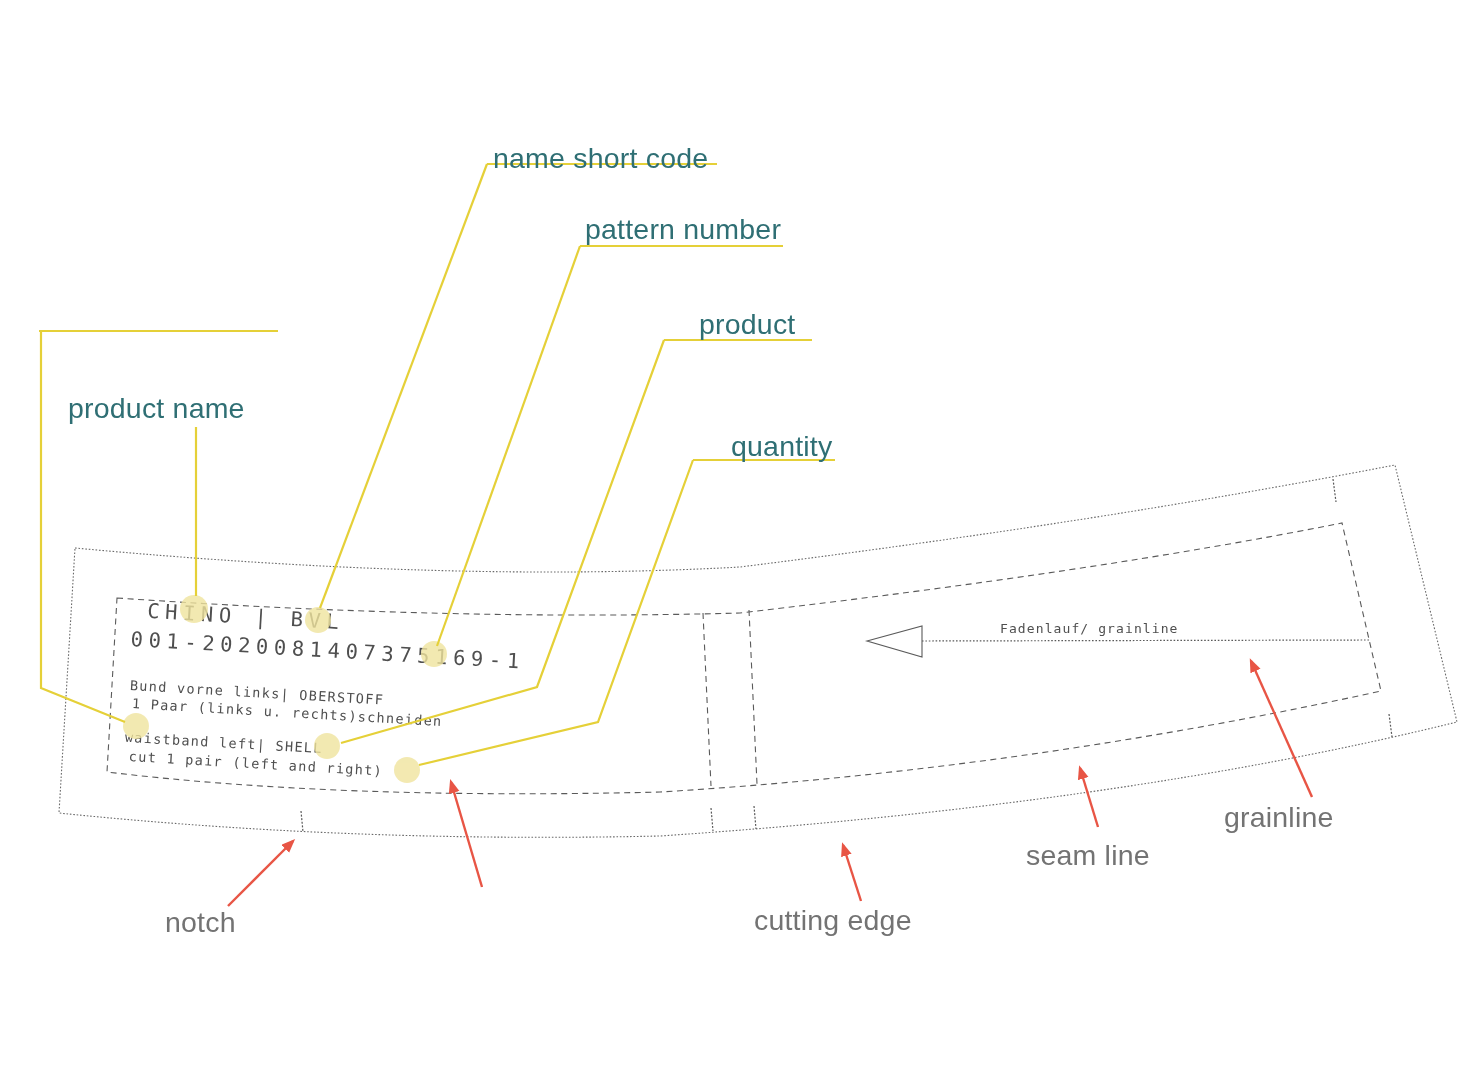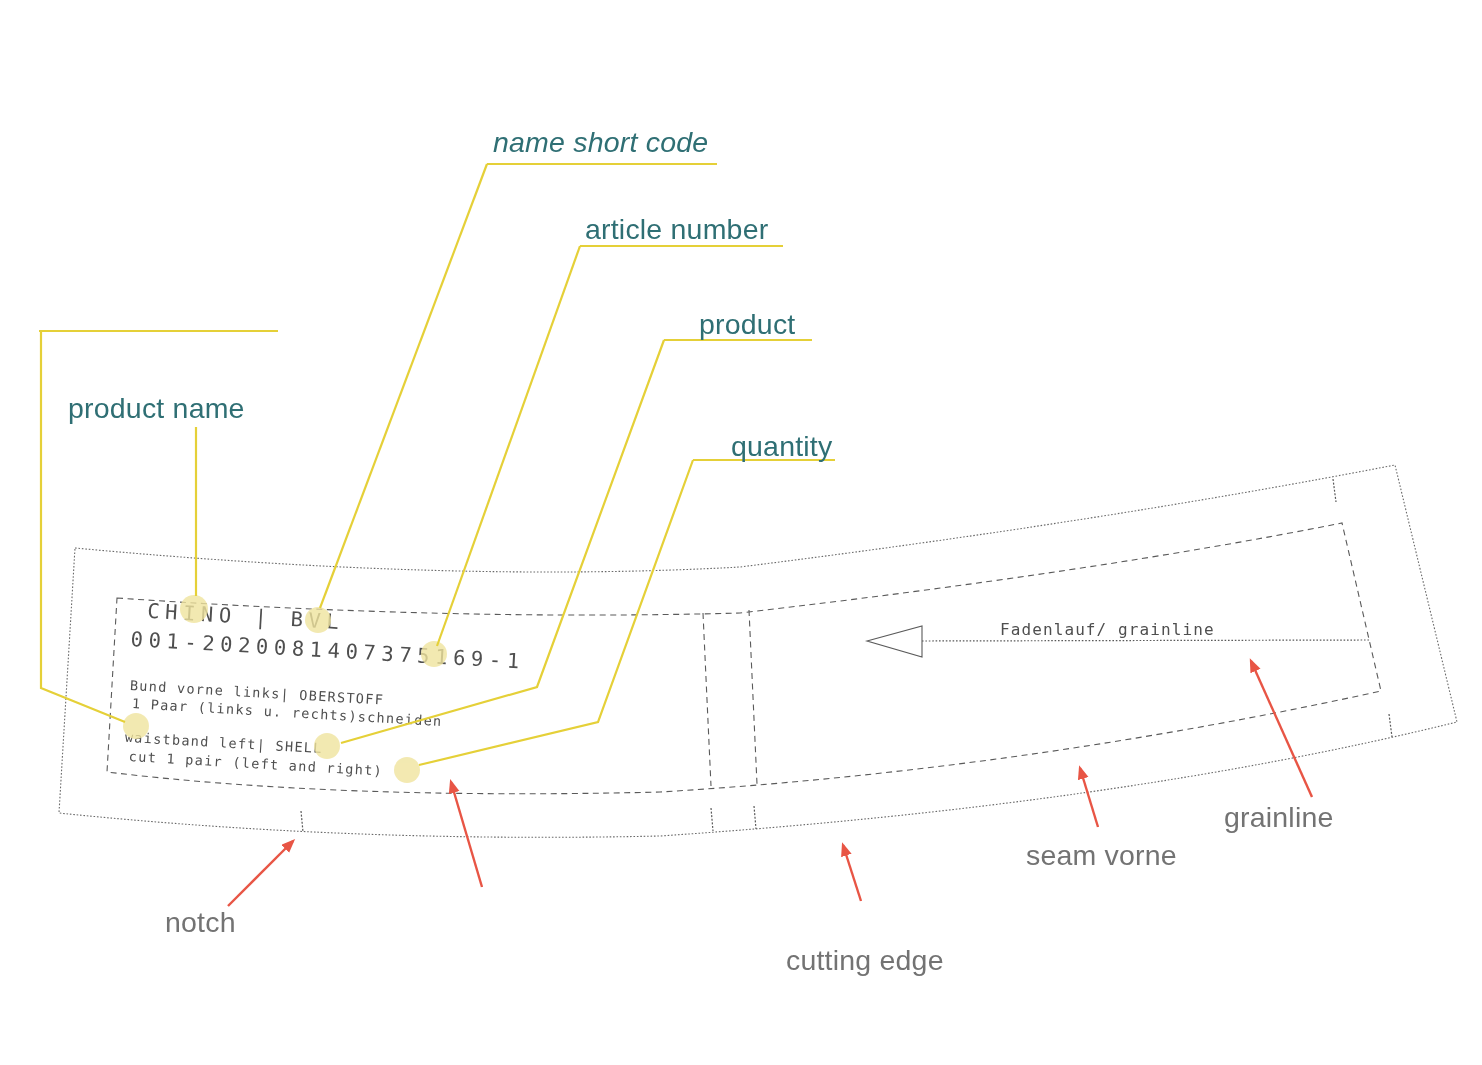--- a/index.html
+++ b/index.html
@@ -14,21 +14,21 @@
   .pattern-label span{position:absolute;white-space:nowrap;line-height:1;}
   .pl-big{font-size:20.5px;letter-spacing:5.6px;}
   .pl-small{font-size:13.5px;letter-spacing:1.3px;}
   .pl1{left:15px;top:2px;}
   .pl2{left:0px;top:31px;}
   .pl3{left:2px;top:81px;}
   .pl4{left:5px;top:99px;}
   .pl5{left:0px;top:133px;}
   .pl6{left:5px;top:152px;}
   .grainline-text{position:absolute;left:1000px;top:622px;color:#4f4f4f;white-space:nowrap;
-                  font-family:"DejaVu Sans Mono",monospace;font-size:16px;letter-spacing:1.1px;line-height:1;}
+                  font-family:"DejaVu Sans Mono",monospace;font-size:13px;letter-spacing:1.1px;line-height:1;}
   svg#overlay{position:absolute;left:0;top:0;}
 </style>
 </head>
 <body>
 
 <div id="canvas">
 
   <div class="pattern-label">
     <span class="pl-big pl1">CHINO | BVL</span>
     <span class="pl-big pl2">001-2020081407375169-1</span>
@@ -92,24 +92,24 @@
 
     <g stroke="#e85545" stroke-width="2.4" fill="none">
       <path d="M228,906 L293,841" marker-end="url(#redhead)"></path>
       <path d="M482,887 L451,782" marker-end="url(#redhead)"></path>
       <path d="M861,901 L843,845" marker-end="url(#redhead)"></path>
       <path d="M1098,827 L1080,768" marker-end="url(#redhead)"></path>
       <path d="M1312,797 L1251,661" marker-end="url(#redhead)"></path>
     </g>
   </svg>
 
-  <div class="callout teal" style="left:493px;top:128px;font-style:italic;">name short code</div>
-  <div class="callout teal" style="left:585px;top:215px;">article number</div>
+  <div class="callout teal" style="left:493px;top:144px;">name short code</div>
+  <div class="callout teal" style="left:585px;top:215px;">pattern number</div>
   <div class="callout teal" style="left:68px;top:394px;">product name</div>
   <div class="callout teal" style="left:699px;top:310px;">product</div>
   <div class="callout teal" style="left:731px;top:432px;">quantity</div>
 
   <div class="callout red" style="left:165px;top:908px;text-align:center;">notch</div>
-  <div class="callout red" style="left:786px;top:906px;margin-top:40px;">cutting edge</div>
-  <div class="callout red" style="left:1026px;top:841px;">seam vorne</div>
+  <div class="callout red" style="left:754px;top:906px;">cutting edge</div>
+  <div class="callout red" style="left:1026px;top:841px;">seam line</div>
   <div class="callout red" style="left:1224px;top:803px;">grainline</div>
 
 </div>
 
 </body></html>

